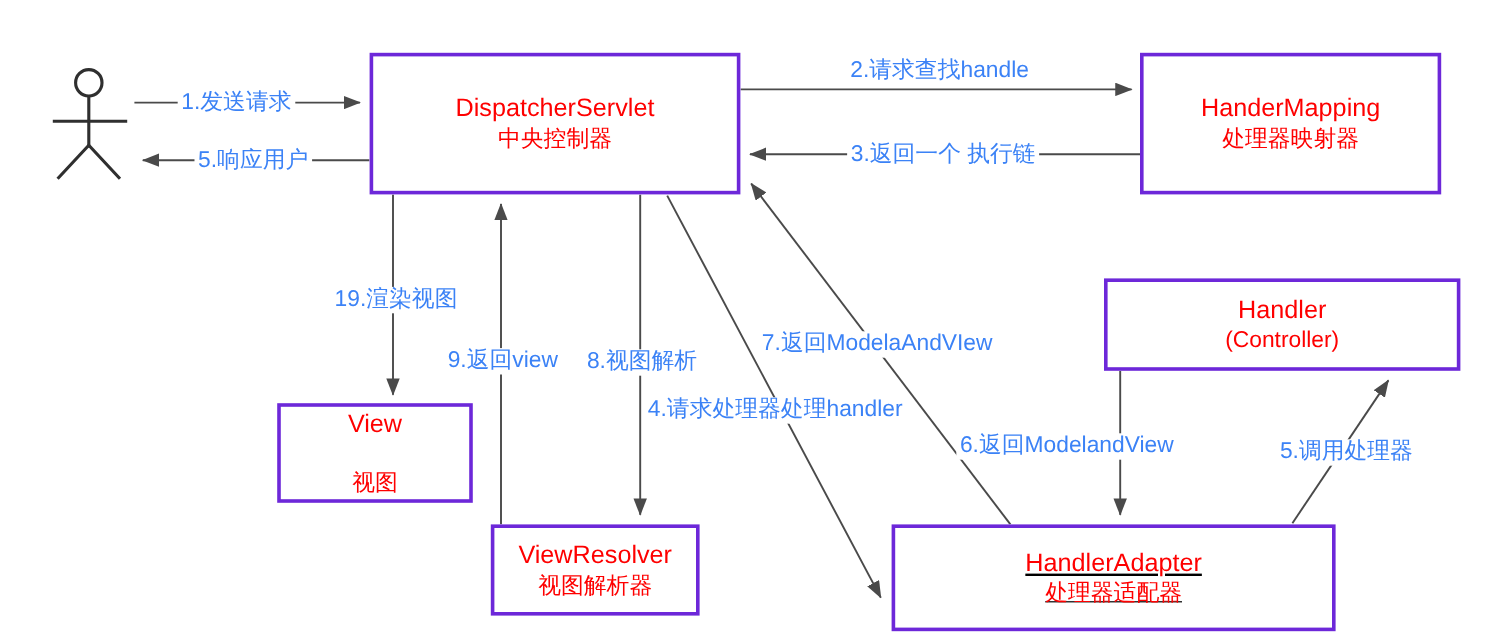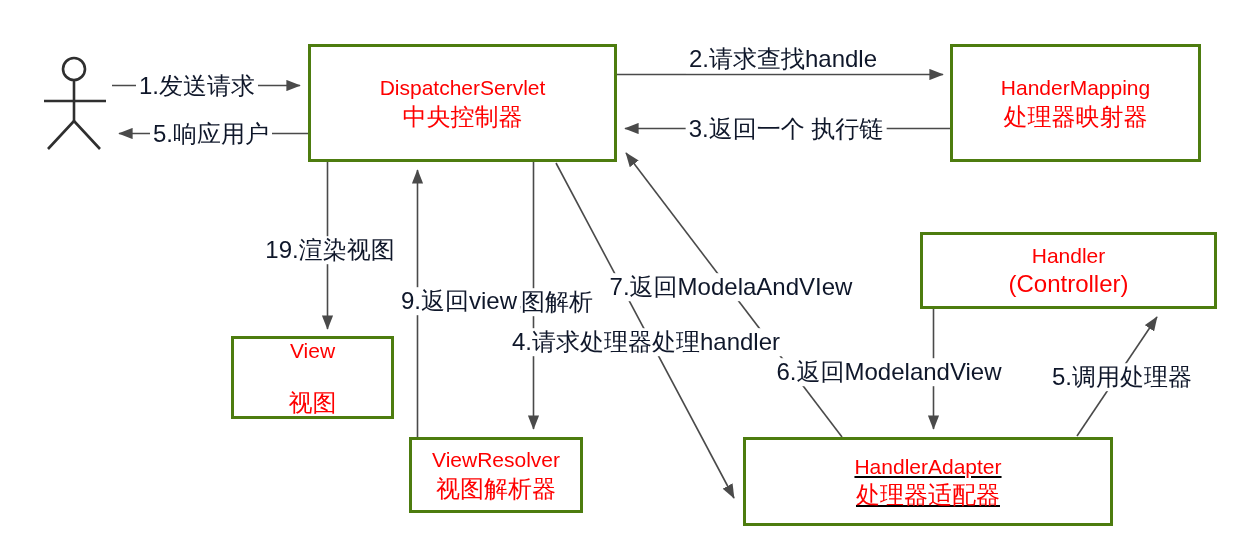--- a/index.html
+++ b/index.html
@@ -2,29 +2,29 @@
 <html><head>
 <meta charset="utf-8">
 <style>
   html,body{margin:0;padding:0;background:#fff;}
   .stage{
     position:relative;width:1249px;height:535px;background:#fff;
     font-family:"Liberation Sans","DejaVu Sans",sans-serif;overflow:hidden;
   }
   .stage svg{position:absolute;left:0;top:0;}
   .node{
-    position:absolute;border:3px solid #4d7c0f;background:#fff;box-sizing:border-box;
+    position:absolute;border:3px solid #6d28d9;background:#fff;box-sizing:border-box;
     display:flex;flex-direction:column;align-items:center;justify-content:center;
     text-align:center;
   }
   .node-title{color:#fe0000;font-size:21px;line-height:1.3;}
-  .node-sub{color:#fe0000;font-size:24px;line-height:1.25;}
+  .node-sub{color:#fe0000;font-size:19px;line-height:1.25;}
   .arrow-label{
     position:absolute;transform:translate(-50%,-50%);
-    background:#fff;color:#0f172a;font-size:24px;white-space:nowrap;padding:0 3px;
+    background:#fff;color:#3b82f6;font-size:19px;white-space:nowrap;padding:0 3px;
     line-height:1.15;
   }
 </style>
 </head>
 <body>
 
 <div class="stage">
 
   <svg width="1249" height="535" viewBox="0 0 1249 535">
     <defs>
@@ -86,17 +86,17 @@
   </div>
 
   <div class="arrow-label" style="left:197px;top:86px;">1.发送请求</div>
   <div class="arrow-label" style="left:783px;top:59px;">2.请求查找handle</div>
   <div class="arrow-label" style="left:786px;top:129px;">3.返回一个 执行链</div>
   <div class="arrow-label" style="left:646px;top:342px;">4.请求处理器处理handler</div>
   <div class="arrow-label" style="left:1122px;top:377px;">5.调用处理器</div>
   <div class="arrow-label" style="left:889px;top:372px;">6.返回ModelandView</div>
   <div class="arrow-label" style="left:731px;top:287px;">7.返回ModelaAndVIew</div>
   <div class="arrow-label" style="left:535px;top:302px;">8.视图解析</div>
-  <div class="arrow-label" style="left:419px;top:301px;margin-left:40px;">9.返回view</div>
+  <div class="arrow-label" style="left:419px;top:301px;">9.返回view</div>
   <div class="arrow-label" style="left:330px;top:250px;">19.渲染视图</div>
   <div class="arrow-label" style="left:211px;top:134px;">5.响应用户</div>
 
 </div>
 
 </body></html>

